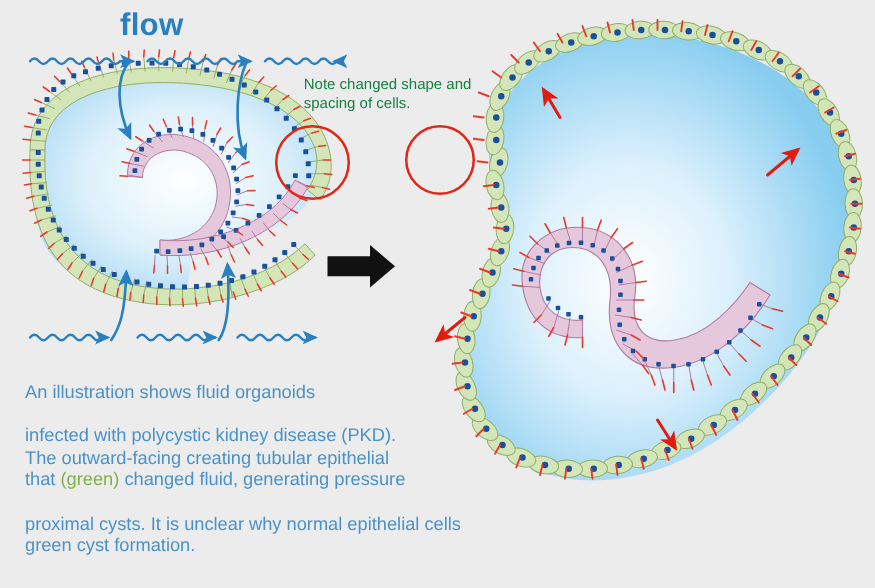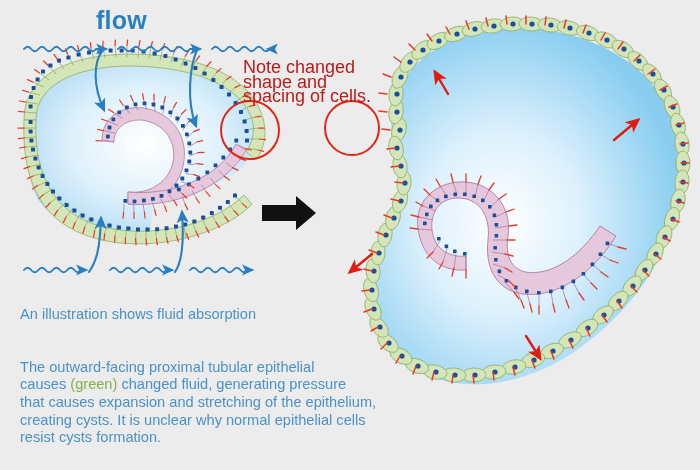--- a/index.html
+++ b/index.html
@@ -12,22 +12,22 @@
   }
   #stage{position:absolute;left:0;top:0;width:700px;height:470px;}
   svg.layer{position:absolute;left:0;top:0;width:700px;height:470px;}
   #flow-label{
     position:absolute;left:96px;top:6px;
     font-size:25px;font-weight:600;color:#2a7fc1;
     letter-spacing:.2px;
   }
   #note-label{
     position:absolute;left:243px;top:60px;
-    font-size:18px;line-height:14.6px;
-    color:#b91c1c;font-weight:500;
+    font-size:12px;line-height:14.6px;
+    color:#15803d;font-weight:500;
     width:140px;
   }
   #caption{
     position:absolute;left:20px;top:306px;
     font-size:14.6px;line-height:17.6px;
     color:#4a92c7;width:440px;
     font-weight:500;
   }
   #caption .grn{color:#7fb24a;margin-top:21px;}
 </style>
@@ -743,23 +743,23 @@
         <path d="M526 336 L540 358" marker-end="url(#mArrowRed)"></path>
       </g>
     </g>
   </svg>
 
   <div id="flow-label">flow</div>
 
   <div id="note-label">Note changed shape and spacing of cells.</div>
 
   <div id="caption">
-    <span>An illustration shows fluid absorption</span><br>
+    <span>An illustration shows fluid organoids</span><br>
     <br>
+    <span>infected with polycystic kidney disease (PKD).</span><br>
+    <span>The outward-facing creating tubular epithelial</span><br>
+    <span>that </span><span class="grn">(green)</span><span> changed fluid, generating pressure</span><br>
     <br>
-    <span>The outward-facing proximal tubular epithelial</span><br>
-    <span>causes </span><span class="grn">(green)</span><span> changed fluid, generating pressure</span><br>
-    <span>that causes expansion and stretching of the epithelium,</span><br>
-    <span>creating cysts.  It is unclear why normal epithelial cells</span><br>
-    <span>resist cysts formation.</span>
+    <span>proximal cysts.  It is unclear why normal epithelial cells</span><br>
+    <span>green cyst formation.</span>
   </div>
 
 </div>
 
 </body></html>

